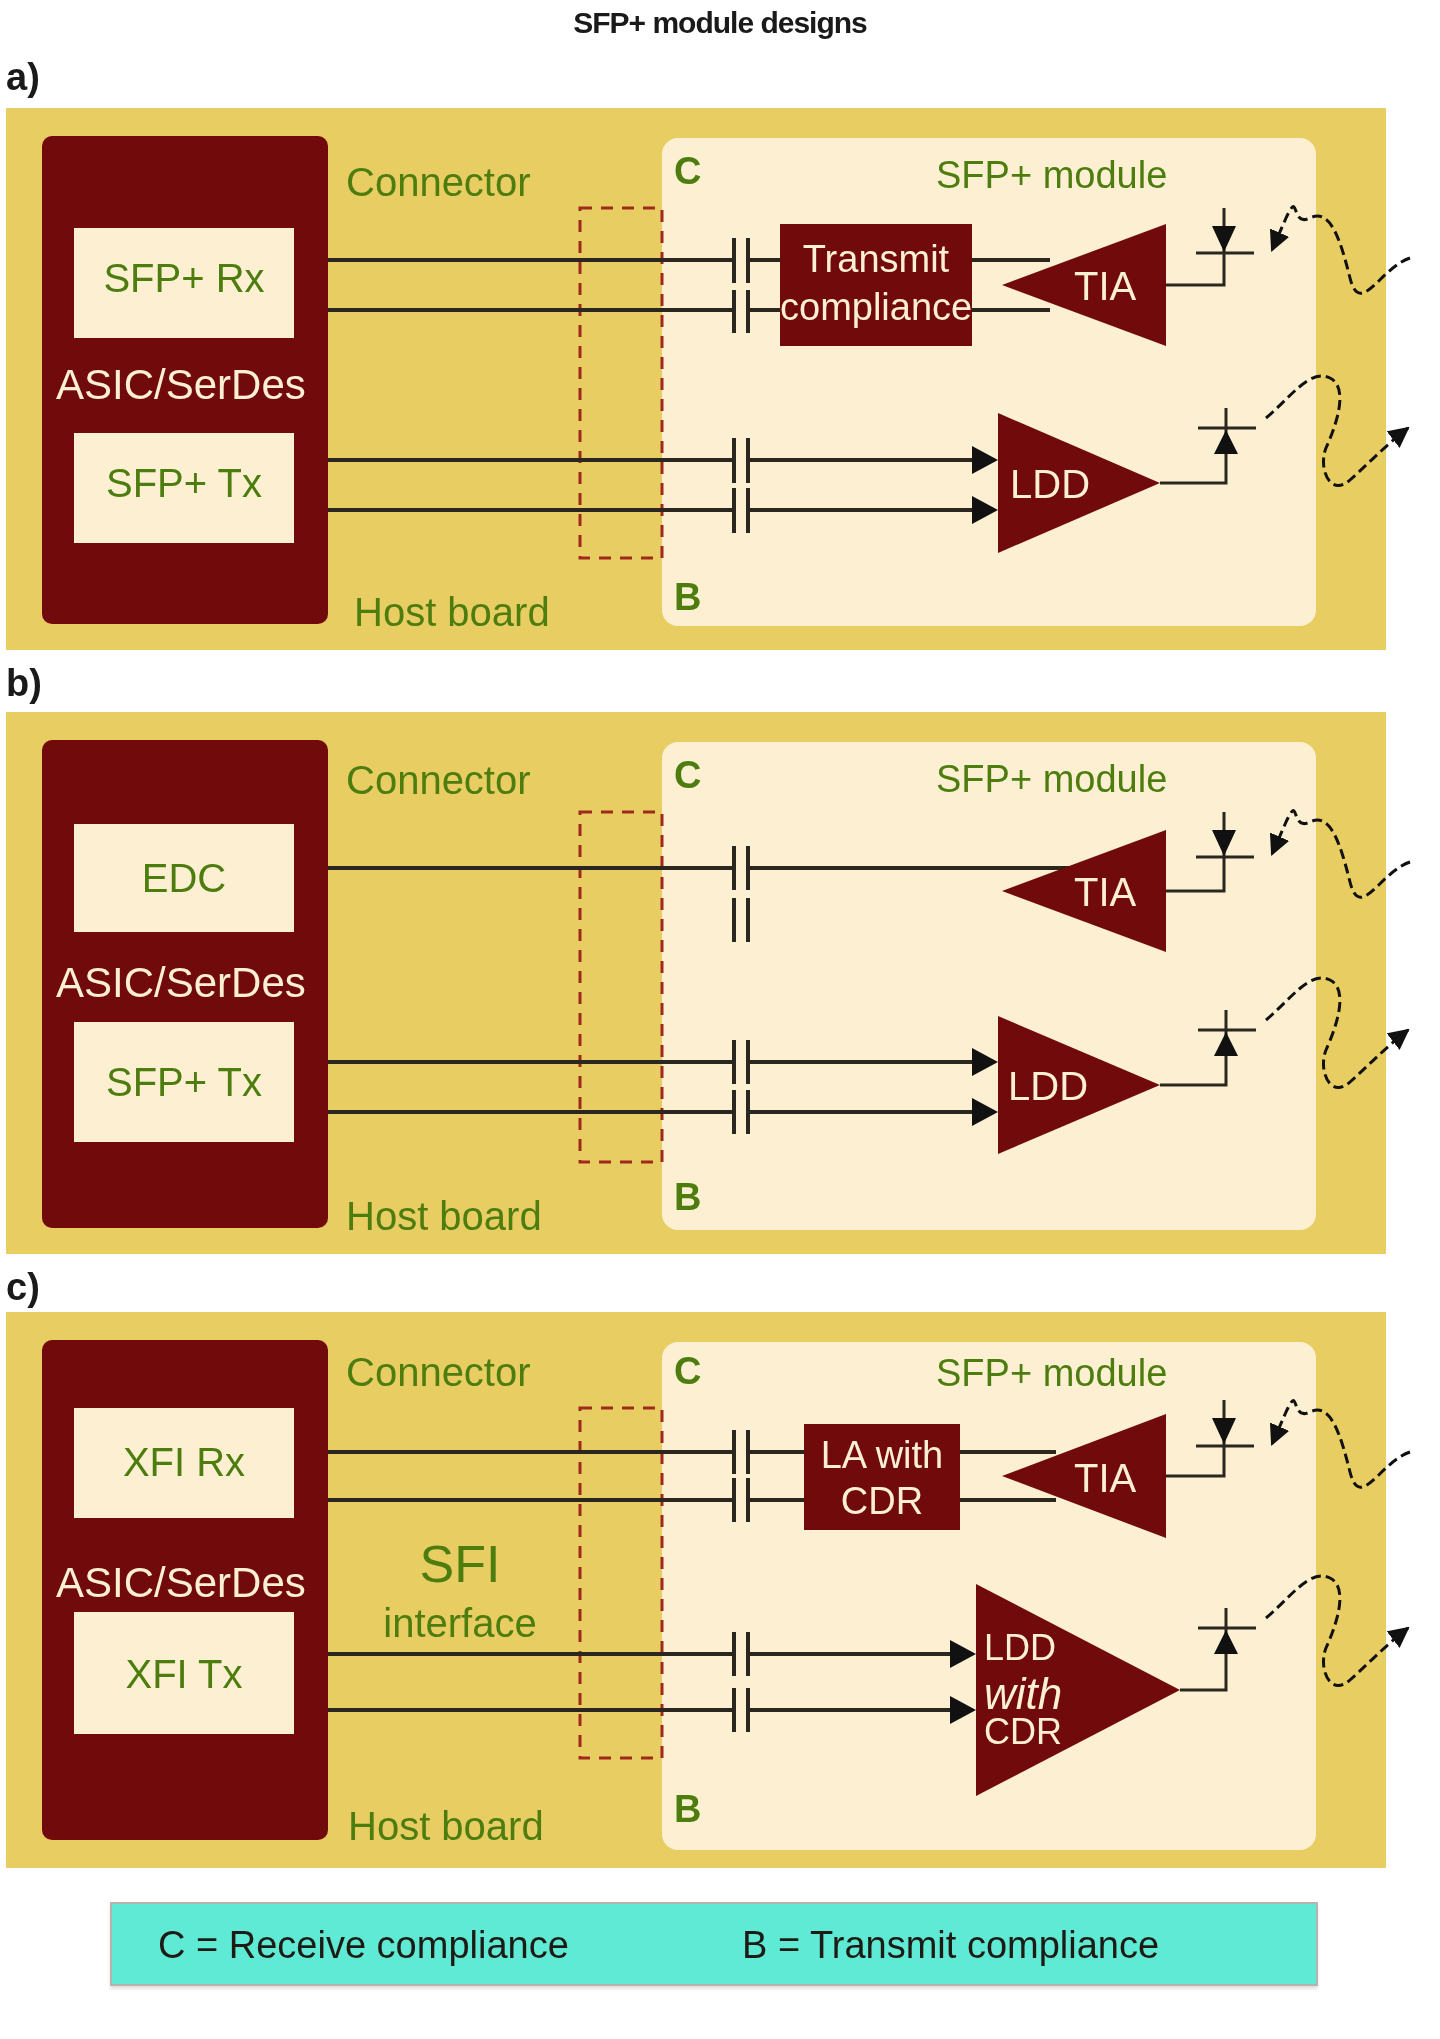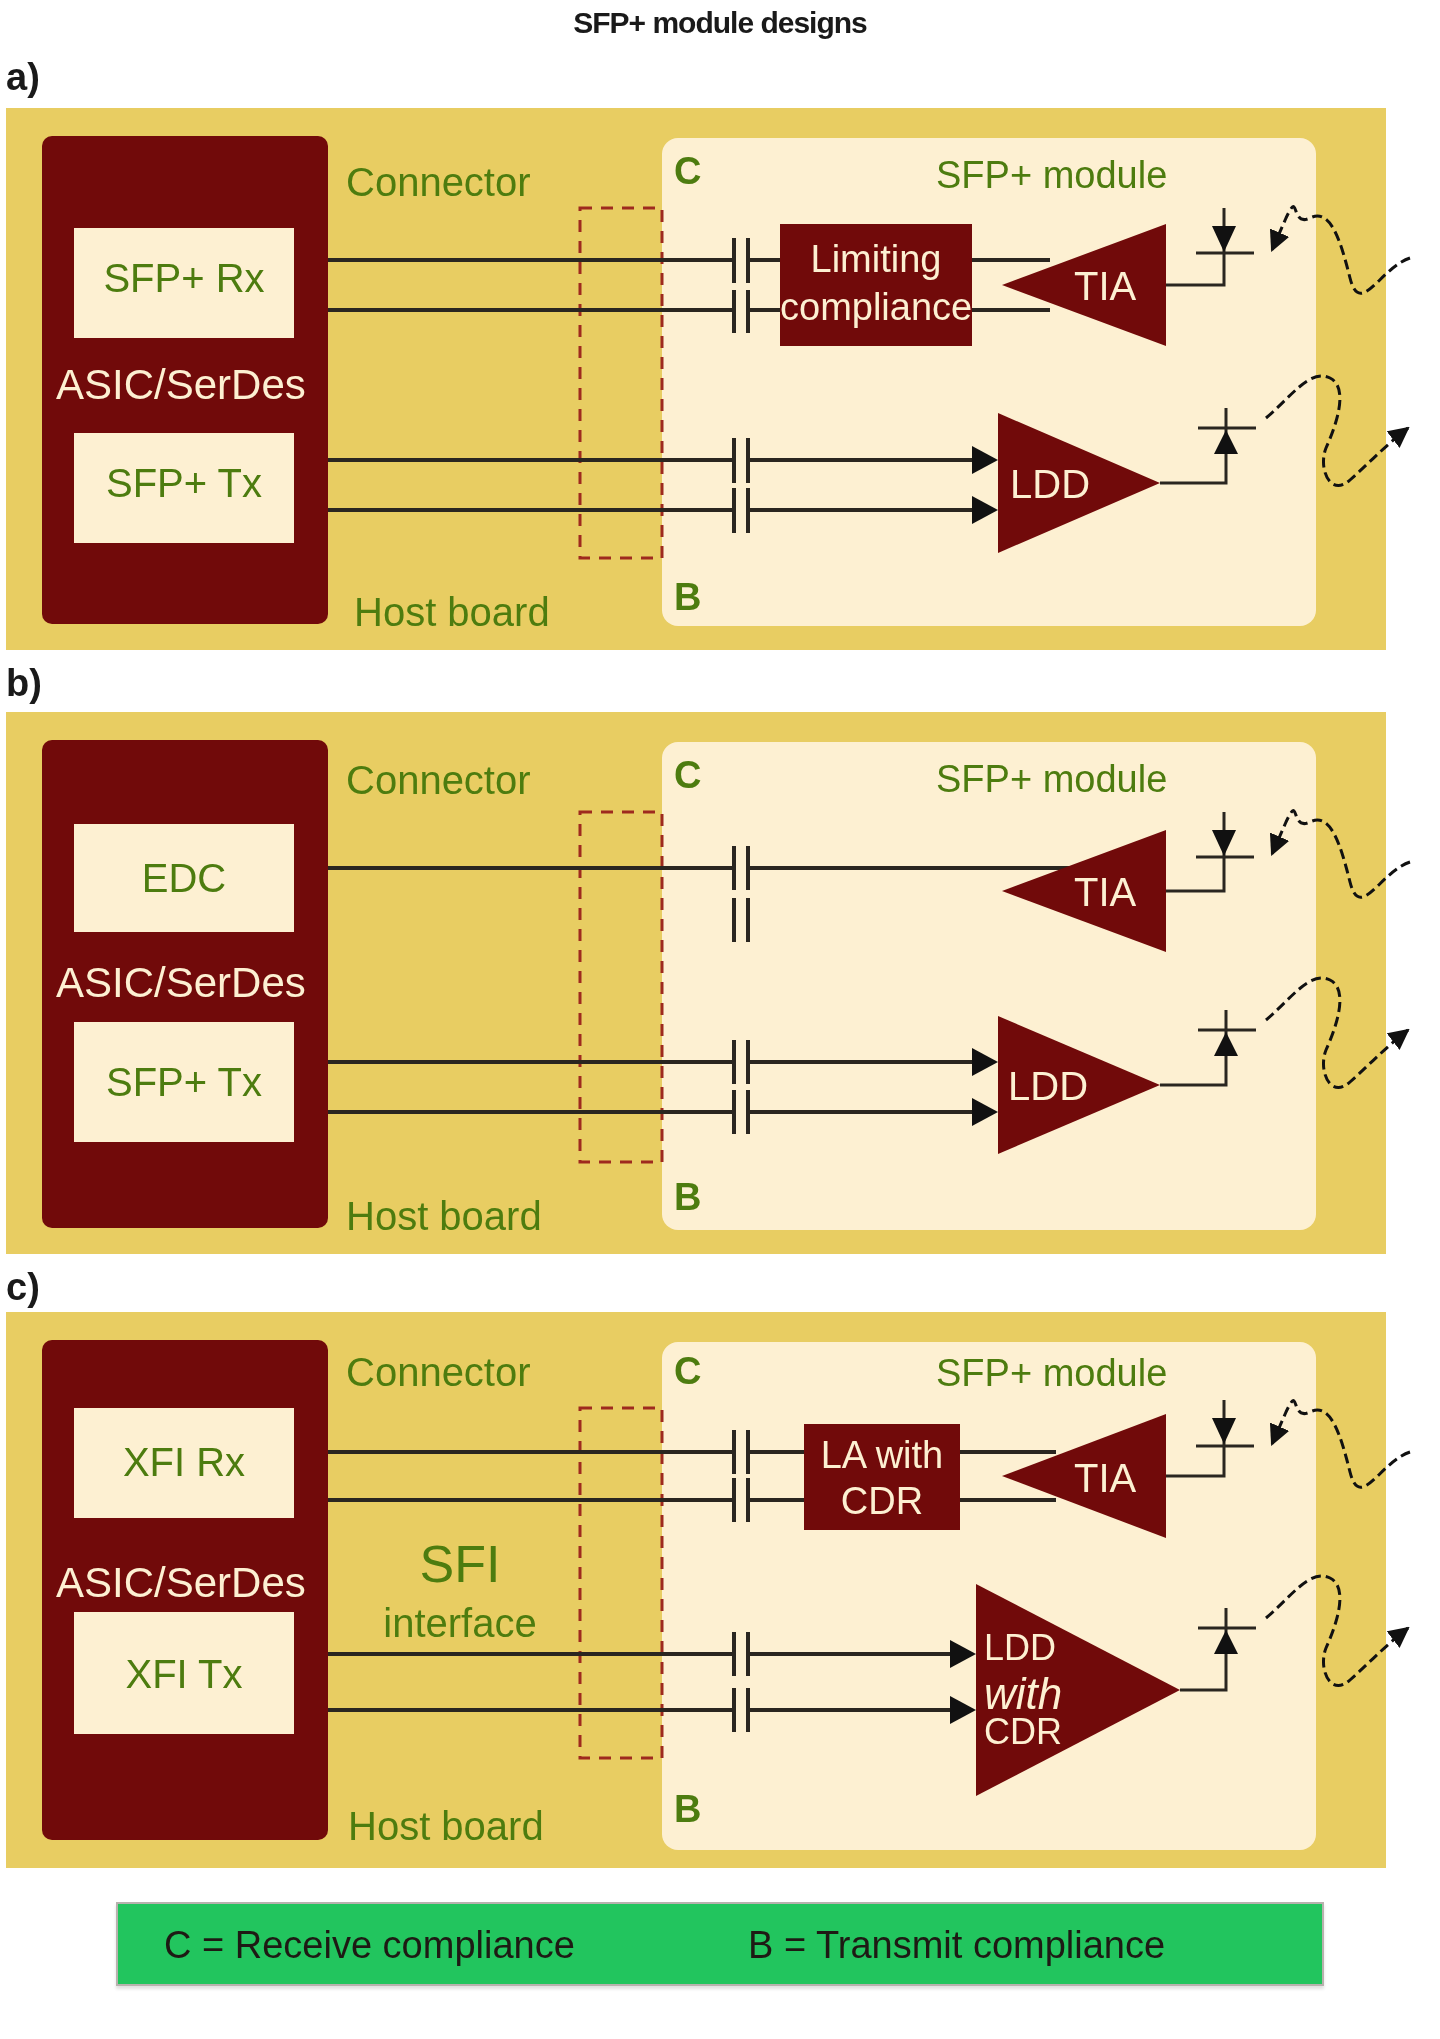--- a/index.html
+++ b/index.html
@@ -6,23 +6,23 @@
   body { width: 1440px; height: 2039px; position: relative; overflow: hidden;
          font-family: "Liberation Sans", "DejaVu Sans", sans-serif; }
   .title { position: absolute; left: 0; width: 1440px; top: 6px; text-align: center;
            font-size: 30px; font-weight: bold; color: #1a1a1a; letter-spacing: -1px; }
   .panel-letter { position: absolute; left: 6px; font-size: 38px; font-weight: bold; color: #1a1a1a; }
   .panel { position: absolute; left: 0; width: 1440px; height: 560px; }
   .panel svg { position: absolute; left: 0; top: 0; overflow: visible; }
   .lbl { position: absolute; white-space: nowrap; line-height: 1; }
   .dark { color: #4d7c0f; }
   .light { color: #fdf0d2; }
-  .legend { position: absolute; left: 116px; top: 1902px; width: 1208px; height: 84px;
+  .legend { position: absolute; left: 110px; top: 1902px; width: 1208px; height: 84px;
             border: 2px solid #b8b2ae; box-shadow: 0 3px 3px rgba(0,0,0,0.12);
-            background: #22c55e; box-sizing: border-box; }
+            background: #5eead4; box-sizing: border-box; }
   .legend span { position: absolute; top: 20px; font-size: 38px; color: #1e1a14; white-space: nowrap; }
 </style>
 </head>
 <body>
 
 <div class="title">SFP+ module designs</div>
 
 <div class="panel-letter" style="top:56px;">a)</div>
 <div class="panel-letter" style="top:662px;">b)</div>
 <div class="panel-letter" style="top:1266px;">c)</div>
@@ -91,21 +91,21 @@
     <path d="M1266,310 C1290,290 1310,260 1330,270 C1350,280 1335,320 1326,340 C1318,360 1330,390 1350,372 C1370,354 1385,338 1408,320" stroke="#111" stroke-width="3" fill="none" stroke-dasharray="10,5" marker-end="url(#arrA)"></path>
   </svg>
   <div class="lbl dark" style="left:346px;top:54px;font-size:40px;">Connector</div>
   <div class="lbl dark" style="left:354px;top:484px;font-size:40px;">Host board</div>
   <div class="lbl light" style="left:56px;top:256px;font-size:42px;">ASIC/SerDes</div>
   <div class="lbl dark" style="left:74px;top:150px;width:220px;text-align:center;font-size:40px;">SFP+ Rx</div>
   <div class="lbl dark" style="left:74px;top:355px;width:220px;text-align:center;font-size:40px;">SFP+ Tx</div>
   <div class="lbl dark" style="left:936px;top:48px;font-size:38px;">SFP+ module</div>
   <div class="lbl dark" style="left:674px;top:44px;font-size:38px;font-weight:bold;">C</div>
   <div class="lbl dark" style="left:674px;top:470px;font-size:38px;font-weight:bold;">B</div>
-  <div class="lbl light" style="left:780px;top:132px;width:192px;text-align:center;font-size:38px;">Limiting</div>
+  <div class="lbl light" style="left:780px;top:132px;width:192px;text-align:center;font-size:38px;">Transmit</div>
   <div class="lbl light" style="left:780px;top:180px;width:192px;text-align:center;font-size:38px;">compliance</div>
   <div class="lbl light" style="left:1074px;top:158px;font-size:40px;">TIA</div>
   <div class="lbl light" style="left:1010px;top:356px;font-size:40px;">LDD</div>
 </div>
 
 <div class="panel" style="top:712px;">
   <svg width="1440" height="560">
     <defs>
       <marker id="arrB" viewBox="0 0 10 10" refX="9" refY="5" markerWidth="7" markerHeight="7" orient="auto">
         <path d="M0,0 L10,5 L0,10 z" fill="#111"></path>

